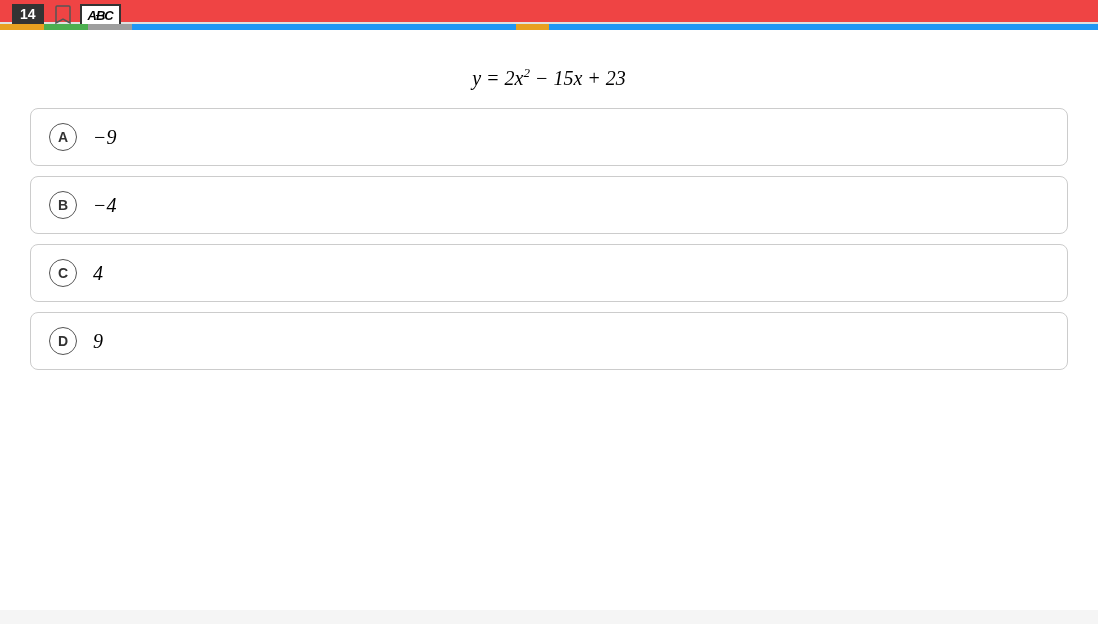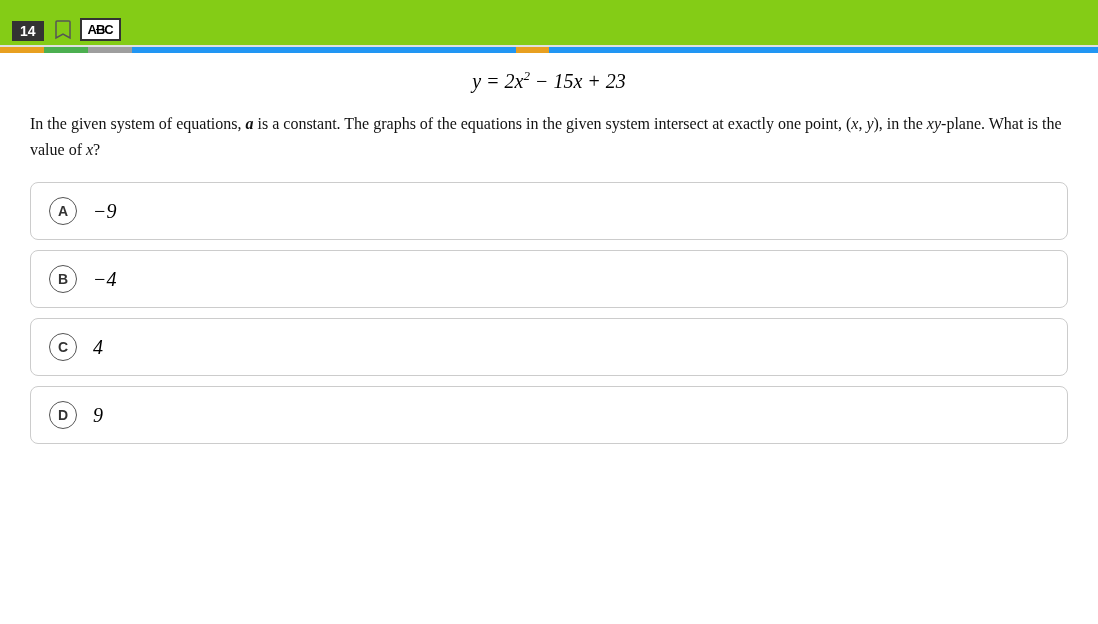--- a/index.html
+++ b/index.html
@@ -27,25 +27,25 @@
       color: rgba(180,180,200,0.45);
       font-family: Arial, sans-serif;
       white-space: nowrap;
     }
 
     
     .header {
       position: relative;
       z-index: 10;
       display: flex;
-      align-items: flex-end;
-      background: #84cc16;
+      align-items: flex-start;
+      background: #ef4444;
       border-bottom: 2px solid #e0e0e0;
       padding: 4px 12px;
-      height: 47px;
+      height: 24px;
     }
     .question-number {
       background: #333;
       color: #fff;
       font-family: Arial, sans-serif;
       font-size: 14px;
       font-weight: bold;
       padding: 2px 8px;
       margin-right: 10px;
     }
@@ -64,42 +64,42 @@
       border: 2px solid #333;
       padding: 2px 6px;
       font-family: Arial, sans-serif;
       font-size: 13px;
       font-weight: bold;
       background: #fff;
       cursor: pointer;
       display: flex;
       align-items: center;
     }
-    .abc-button span { letter-spacing: -1px; }
+    .abc-button span { letter-spacing: -1px; font-style: italic; }
     .abc-strike { text-decoration: line-through; }
 
     
     .progress-bar {
       position: relative;
       z-index: 10;
       height: 6px;
       background: #e0e0e0;
       display: flex;
     }
     .progress-segment {
       height: 100%;
     }
 
     
     .main-content {
       position: relative;
       z-index: 10;
       background: #fff;
       margin: 0;
-      padding: 12px 30px 15px 30px;
+      padding: 32px 30px 15px 30px;
       min-height: 580px;
     }
 
     
     .equations-block {
       text-align: center;
       margin-bottom: 14px;
     }
     .equation {
       font-size: 20px;
@@ -233,24 +233,20 @@
 </div>
 
 <div class="main-content">
 
   <div class="equations-block">
     <div class="equation">
       <i>y</i> = 2<i>x</i><sup class="math-sup">2</sup> − 15<i>x</i> + 23
     </div>
   </div>
 
-  <div class="problem-text">
-    In the given system of equations, <strong><i>a</i></strong> is a constant. The graphs of the equations in the given
-    system intersect at exactly one point, (<i>x</i>, <i>y</i>), in the <i>xy</i>-plane. What is the value of <i>x</i>?
-  </div>
 
   <div class="answer-choices">
 
     <div class="answer-option">
       <div class="option-circle">A</div>
       <span class="option-value">−9</span>
     </div>
 
     <div class="answer-option">
       <div class="option-circle">B</div>

